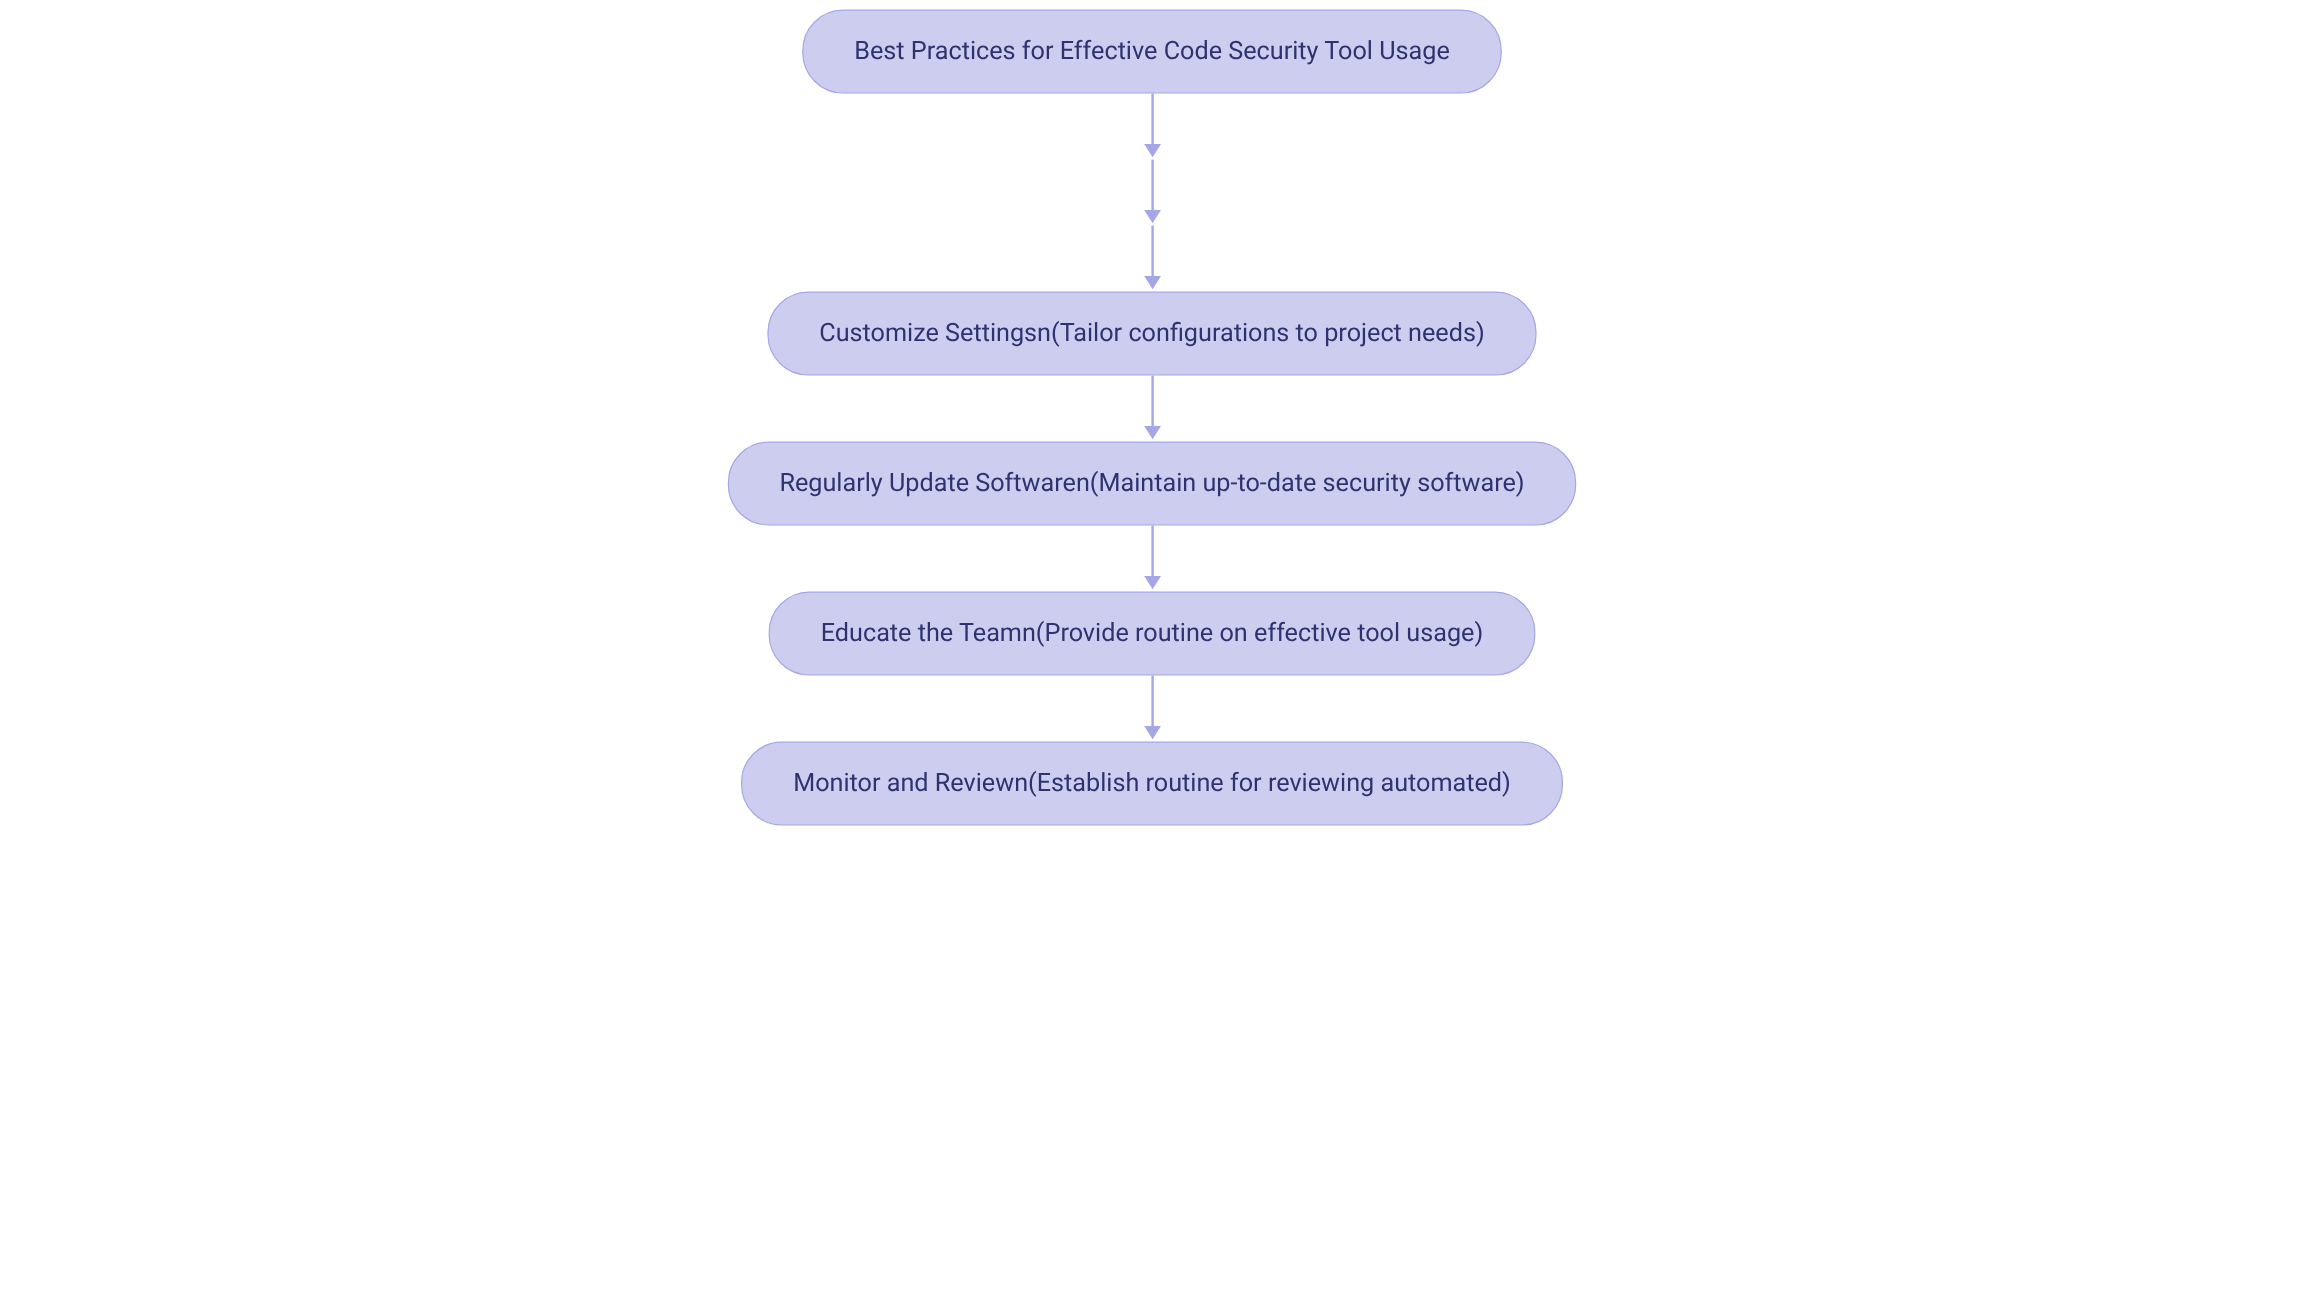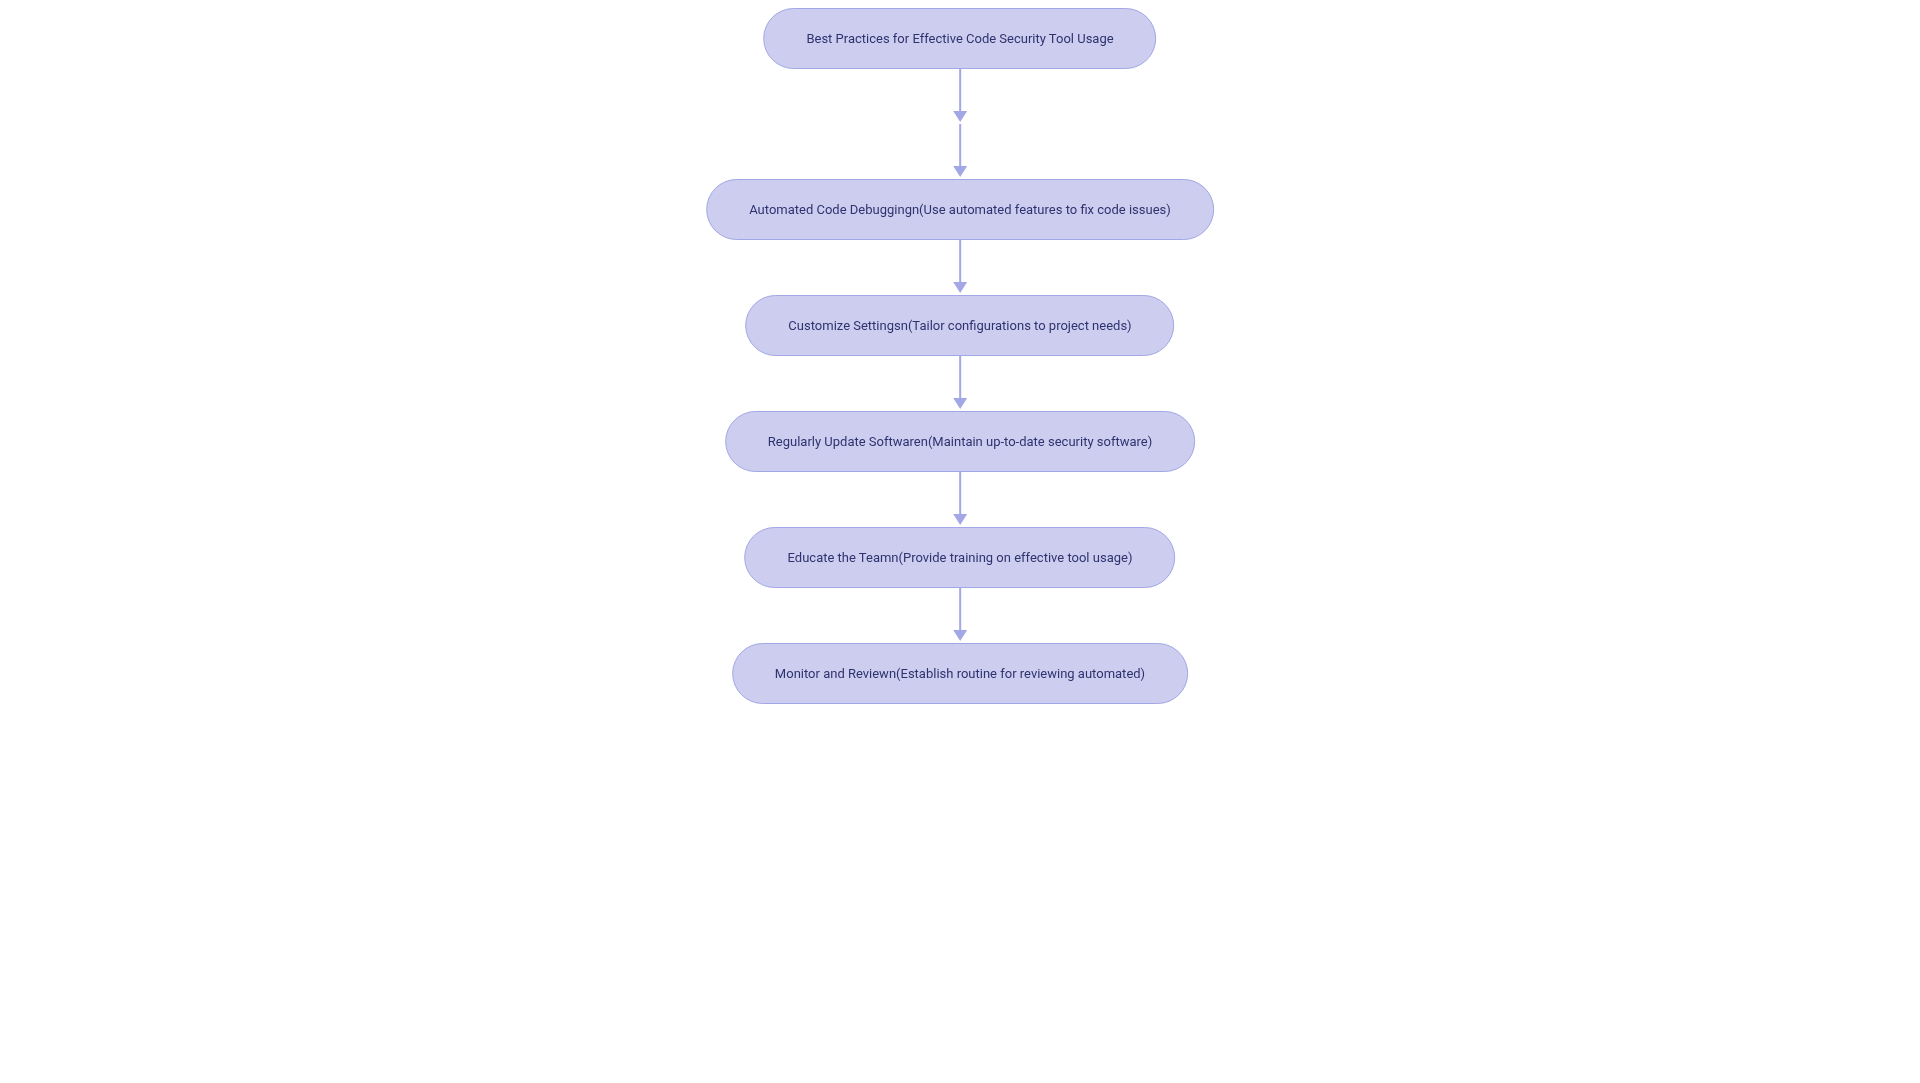--- a/index.html
+++ b/index.html
@@ -18,21 +18,21 @@
     display: flex;
     flex-direction: column;
     align-items: center;
   }
   .node {
     background: #cdceef;
     border: 1px solid #a3a7e6;
     border-radius: 34px;
     padding: 22px 42px;
     color: #2e3370;
-    font-size: 13px;
+    font-size: 21px;
     white-space: nowrap;
   }
   .arrow {
     display: flex;
     flex-direction: column;
     align-items: center;
     height: 55px;
     justify-content: flex-start;
   }
   .arrow-line {
@@ -54,34 +54,33 @@
 <div class="flowchart">
   <div class="node">Best Practices for Effective Code Security Tool Usage</div>
   <div class="arrow">
     <div class="arrow-line"></div>
     <div class="arrow-head"></div>
   </div>
   <div class="arrow">
     <div class="arrow-line"></div>
     <div class="arrow-head"></div>
   </div>
-  <div class="node">Automated Code Debuggingn(Use automated features to fix code issues)</div>
   <div class="arrow">
     <div class="arrow-line"></div>
     <div class="arrow-head"></div>
   </div>
   <div class="node">Customize Settingsn(Tailor configurations to project needs)</div>
   <div class="arrow">
     <div class="arrow-line"></div>
     <div class="arrow-head"></div>
   </div>
   <div class="node">Regularly Update Softwaren(Maintain up-to-date security software)</div>
   <div class="arrow">
     <div class="arrow-line"></div>
     <div class="arrow-head"></div>
   </div>
-  <div class="node">Educate the Teamn(Provide training on effective tool usage)</div>
+  <div class="node">Educate the Teamn(Provide routine on effective tool usage)</div>
   <div class="arrow">
     <div class="arrow-line"></div>
     <div class="arrow-head"></div>
   </div>
   <div class="node">Monitor and Reviewn(Establish routine for reviewing automated)</div>
 </div>
 
 </body></html>

